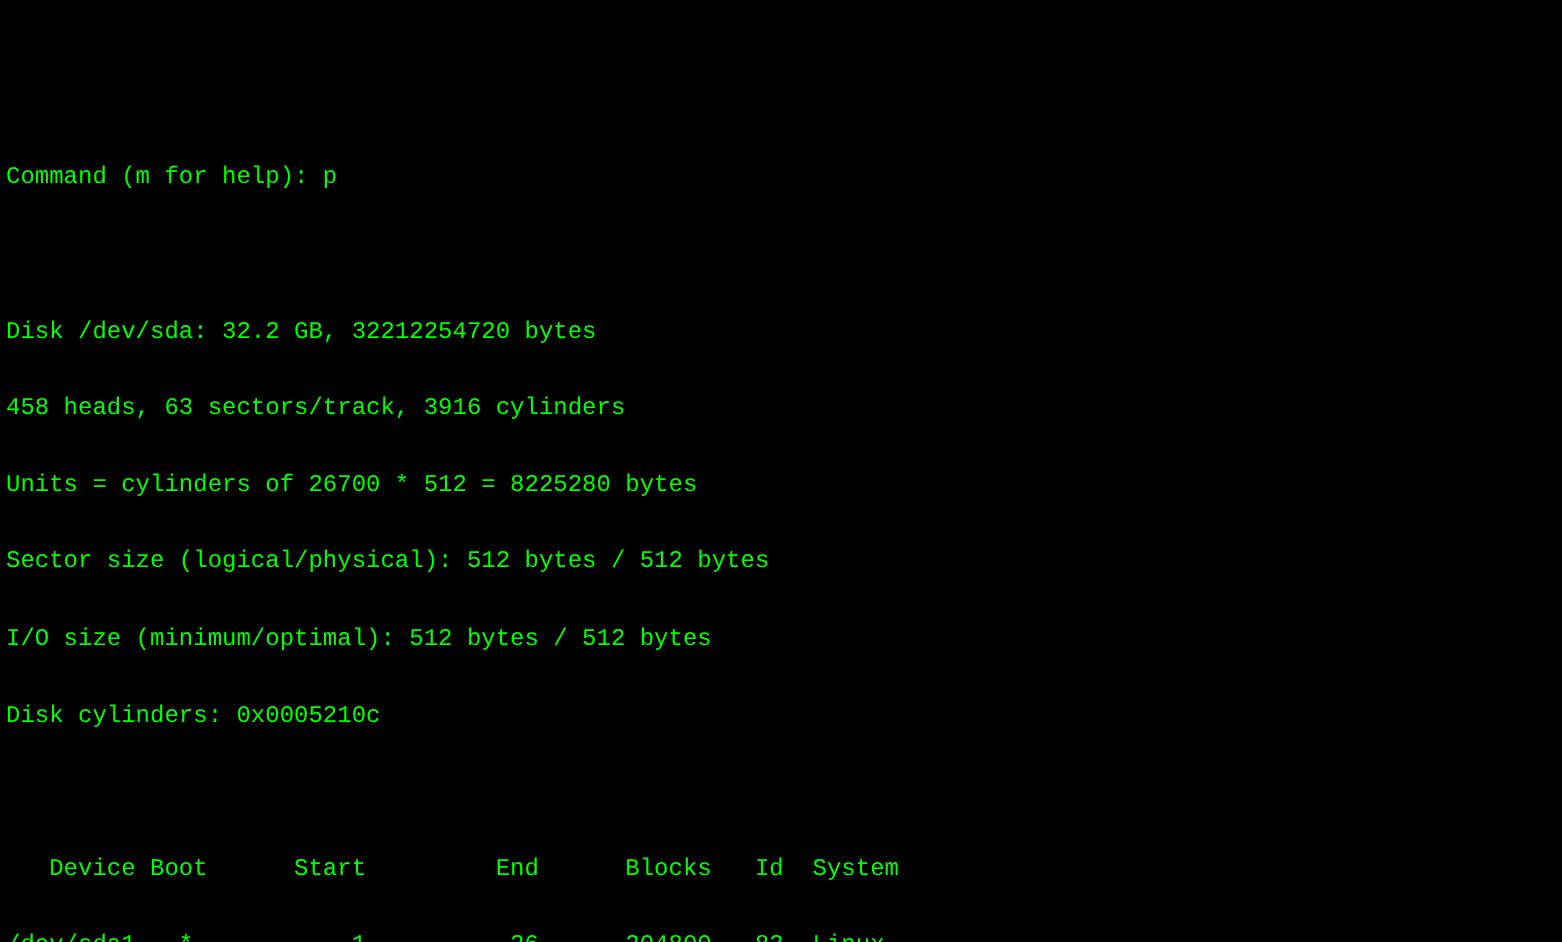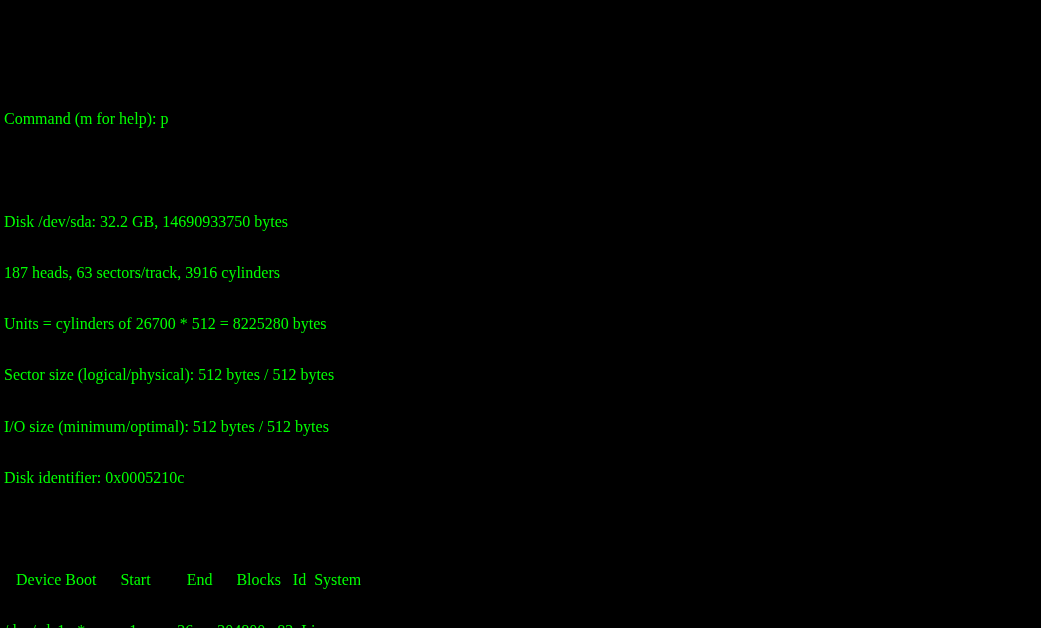--- a/index.html
+++ b/index.html
@@ -14,36 +14,35 @@
       font-size: 16px;
       line-height: 1.6;
       padding: 4px;
       white-space: pre;
       width: 1041px;
       height: 628px;
       overflow: hidden;
     }
     .line {
       display: block;
-      font-family: Liberation Serif, serif;
     }
   </style>
 </head>
 <body>
 
 
 
 <span class="line"><span>Command (m for help): </span><span>p</span></span>
 <span class="line"> </span>
-<span class="line">Disk /dev/sda: 32.2 GB, 14690933750 bytes</span>
-<span class="line">187 heads, 63 sectors/track, 3916 cylinders</span>
+<span class="line">Disk /dev/sda: 32.2 GB, 32212254720 bytes</span>
+<span class="line">458 heads, 63 sectors/track, 3916 cylinders</span>
 <span class="line">Units = cylinders of 26700 * 512 = 8225280 bytes</span>
 <span class="line">Sector size (logical/physical): 512 bytes / 512 bytes</span>
 <span class="line">I/O size (minimum/optimal): 512 bytes / 512 bytes</span>
-<span class="line">Disk identifier: 0x0005210c</span>
+<span class="line">Disk cylinders: 0x0005210c</span>
 <span class="line"> </span>
 <span class="line">   Device Boot      Start         End      Blocks   Id  System</span>
 <span class="line">/dev/sda1   *           1          26      204800   83  Linux</span>
 
 
 
 
 
 
 

